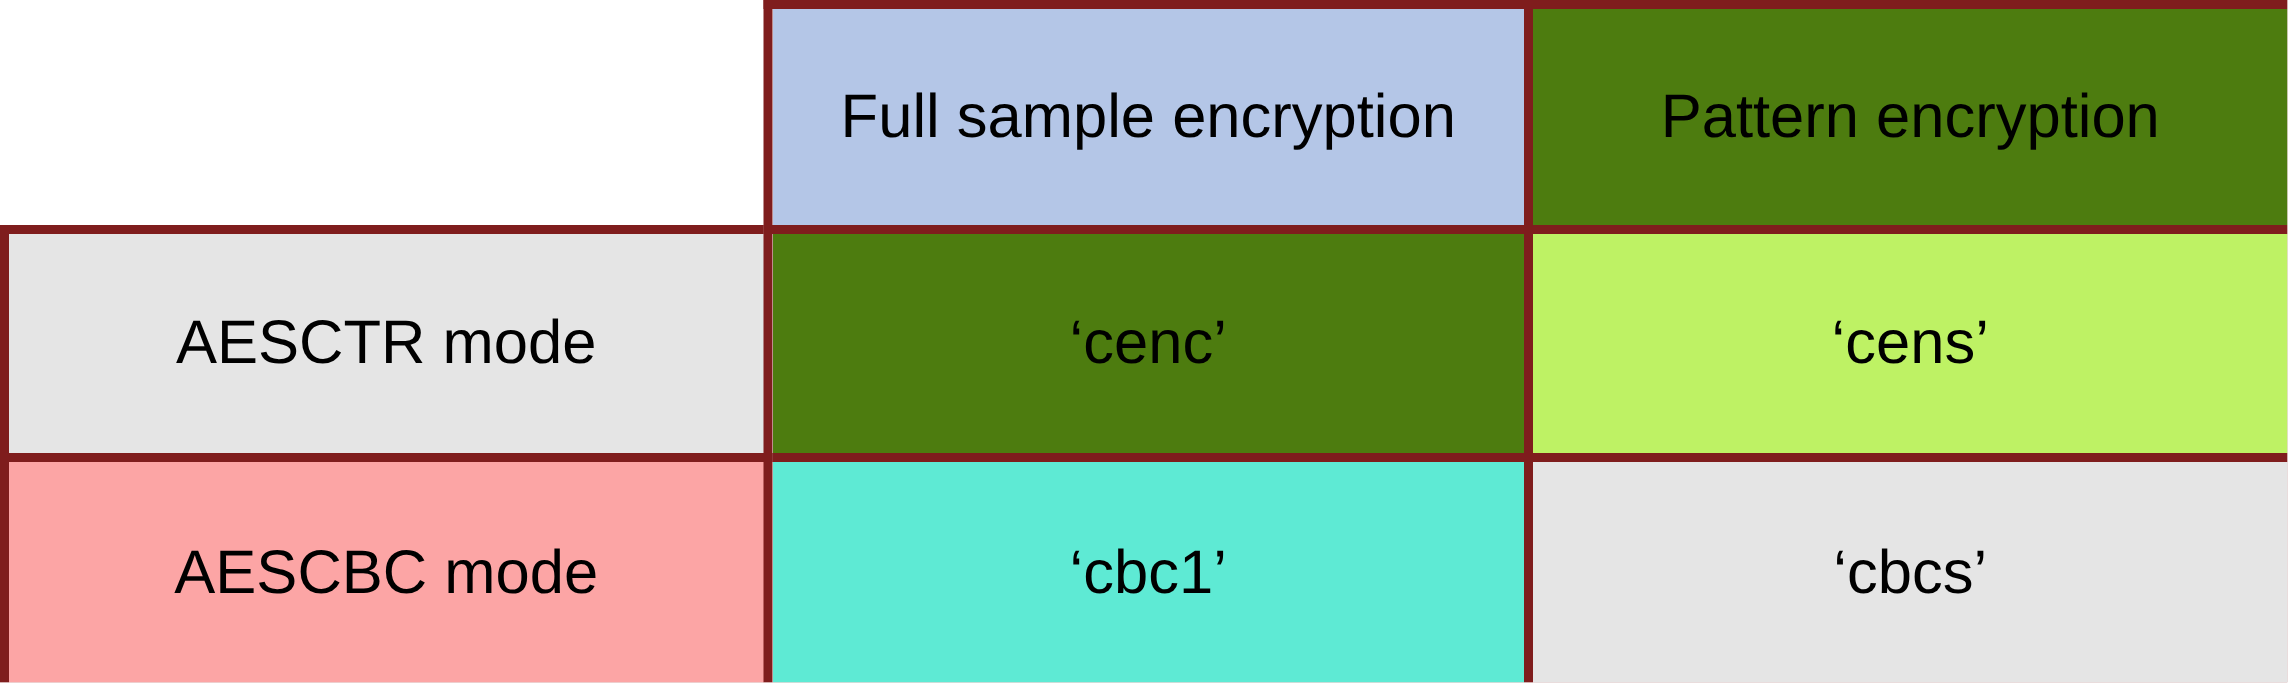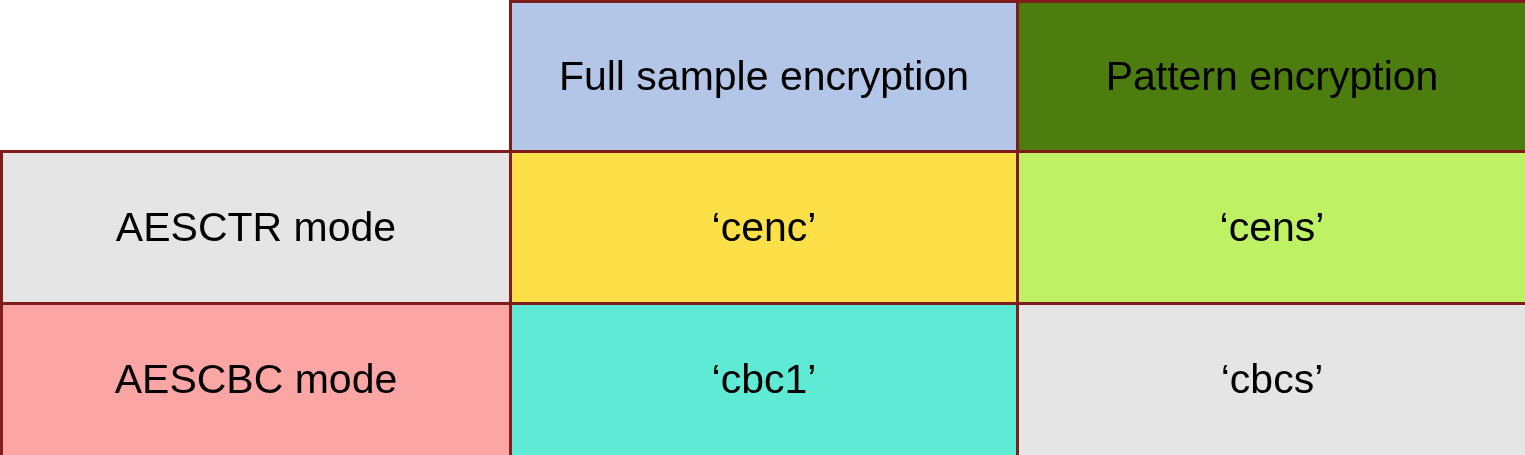--- a/index.html
+++ b/index.html
@@ -15,21 +15,21 @@
     background: #ffffff;
   }
   table.scheme-table {
     border-collapse: collapse;
     table-layout: fixed;
     width: 1525px;
     height: 455px;
   }
   table.scheme-table td,
   table.scheme-table th {
-    border: 3px solid #7f1d1d;
+    border: 6px solid #7f1d1d;
     padding: 0;
     text-align: center;
     vertical-align: middle;
     font-size: 41px;
     font-weight: 400;
     color: #000000;
     line-height: 1.2;
     white-space: nowrap;
     overflow: hidden;
   }
@@ -52,21 +52,21 @@
       <col style="width:509px">
     </colgroup>
     <tbody>
       <tr class="header-row">
         <td class="corner"></td>
         <th style="background-color: rgb(180, 198, 231);">Full sample encryption</th>
         <th style="background-color: #4d7c0f;">Pattern encryption</th>
       </tr>
       <tr class="data-row-1">
         <th style="background-color: #e5e5e5;">AESCTR mode</th>
-        <td style="background-color: #fde047;">‘cenc’</td>
+        <td style="background-color: #4d7c0f;">‘cenc’</td>
         <td style="background-color: #bef264;">‘cens’</td>
       </tr>
       <tr class="data-row-2">
         <th style="background-color: #fca5a5;">AESCBC mode</th>
         <td style="background-color: #5eead4;">‘cbc1’</td>
         <td style="background-color: #e5e5e5;">‘cbcs’</td>
       </tr>
     </tbody>
   </table>
 </div>

